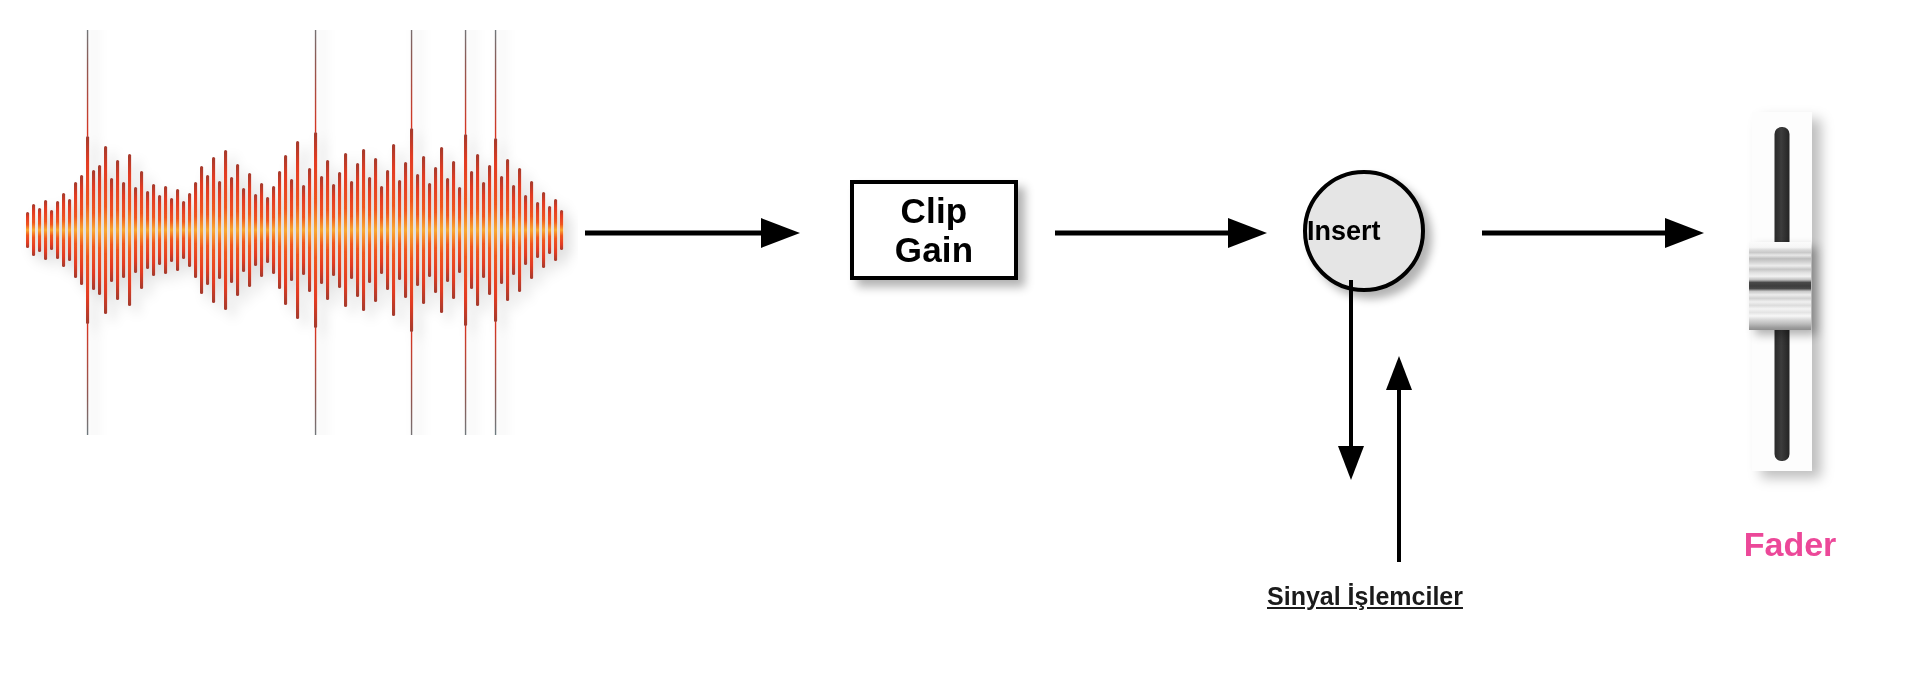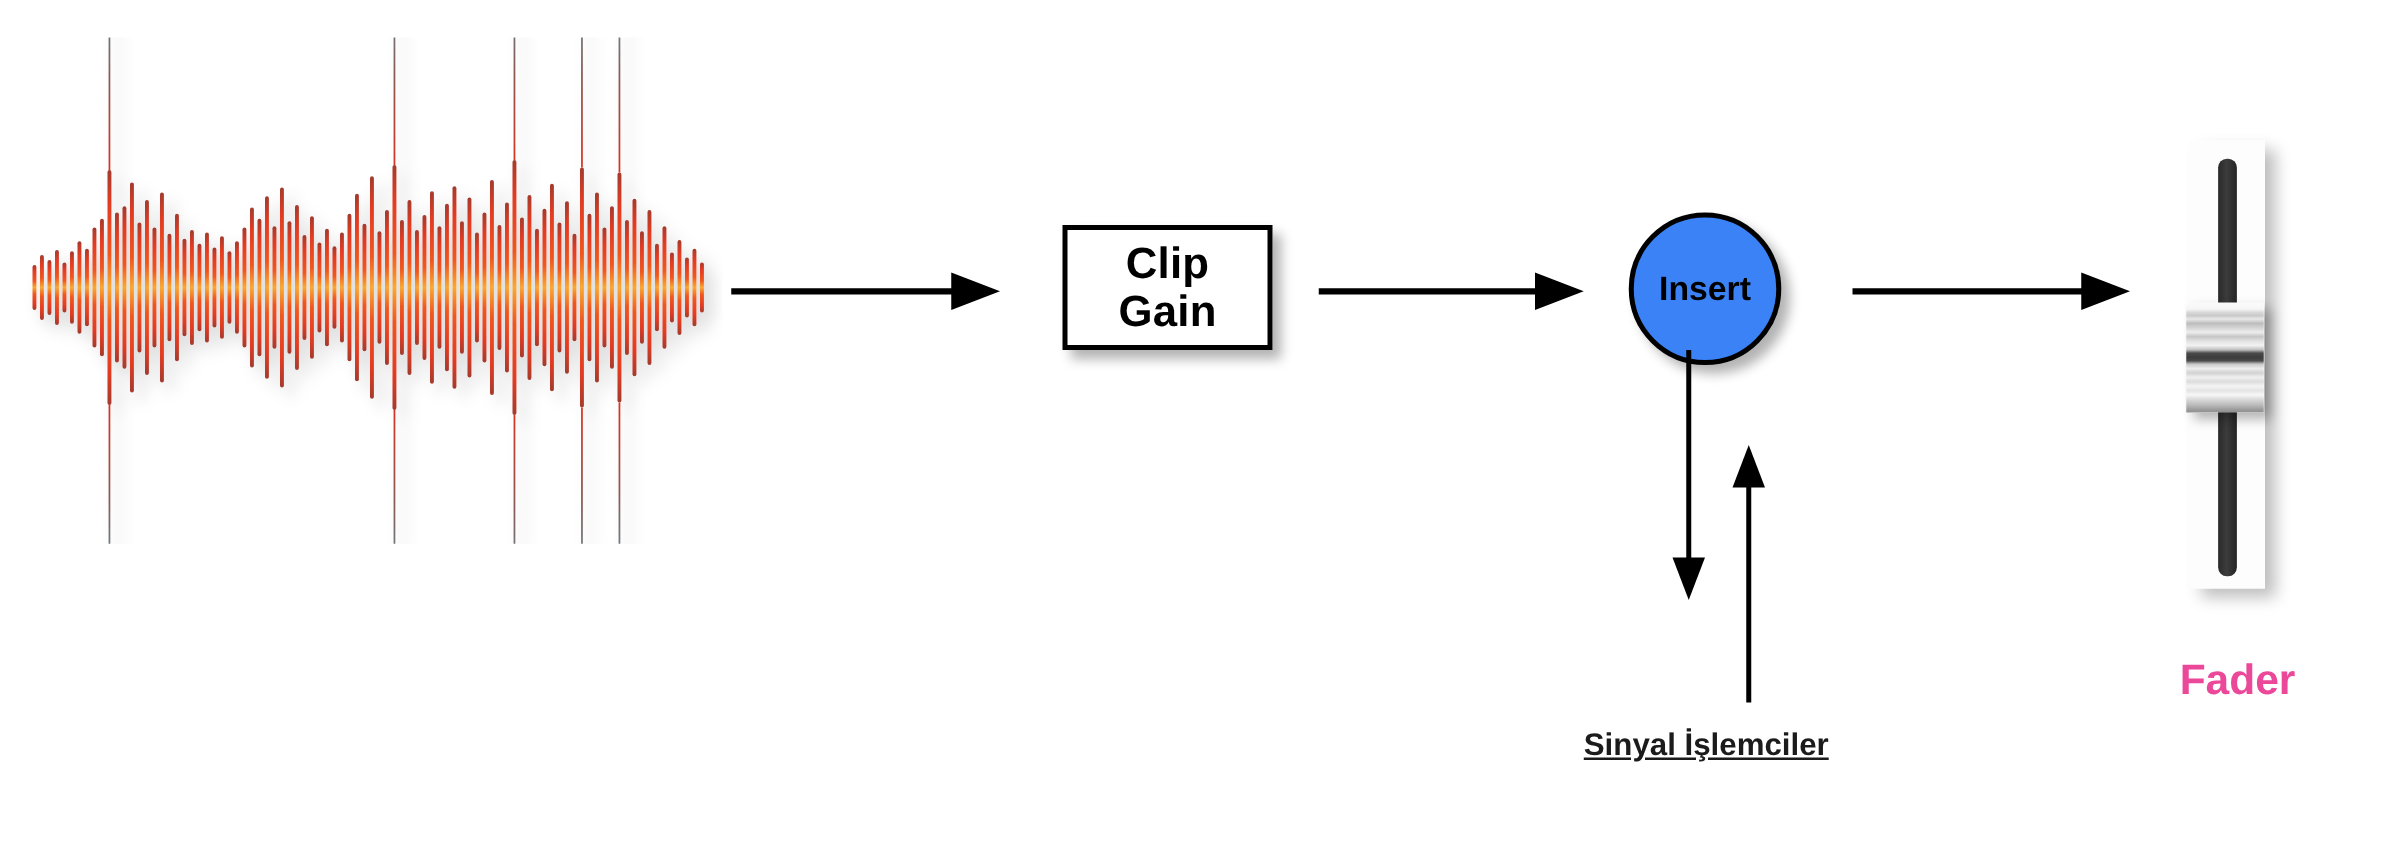--- a/index.html
+++ b/index.html
@@ -64,27 +64,26 @@
   }
 
   
   #insert-circle {
     position: absolute;
     left: 1303px;
     top: 170px;
     width: 122px;
     height: 122px;
     border-radius: 50%;
-    background: #3b82f6;
+    background: #e5e5e5;
     border: 4px solid #000000;
     box-sizing: border-box;
     box-shadow: 7px 7px 9px rgba(0,0,0,0.30);
     display: flex;
     align-items: center;
-    justify-content: center;
   }
   #insert-circle .insert-label {
     font-size: 27px;
     font-weight: bold;
     color: #000000;
   }
 
   
   #processor-caption {
     position: absolute;

